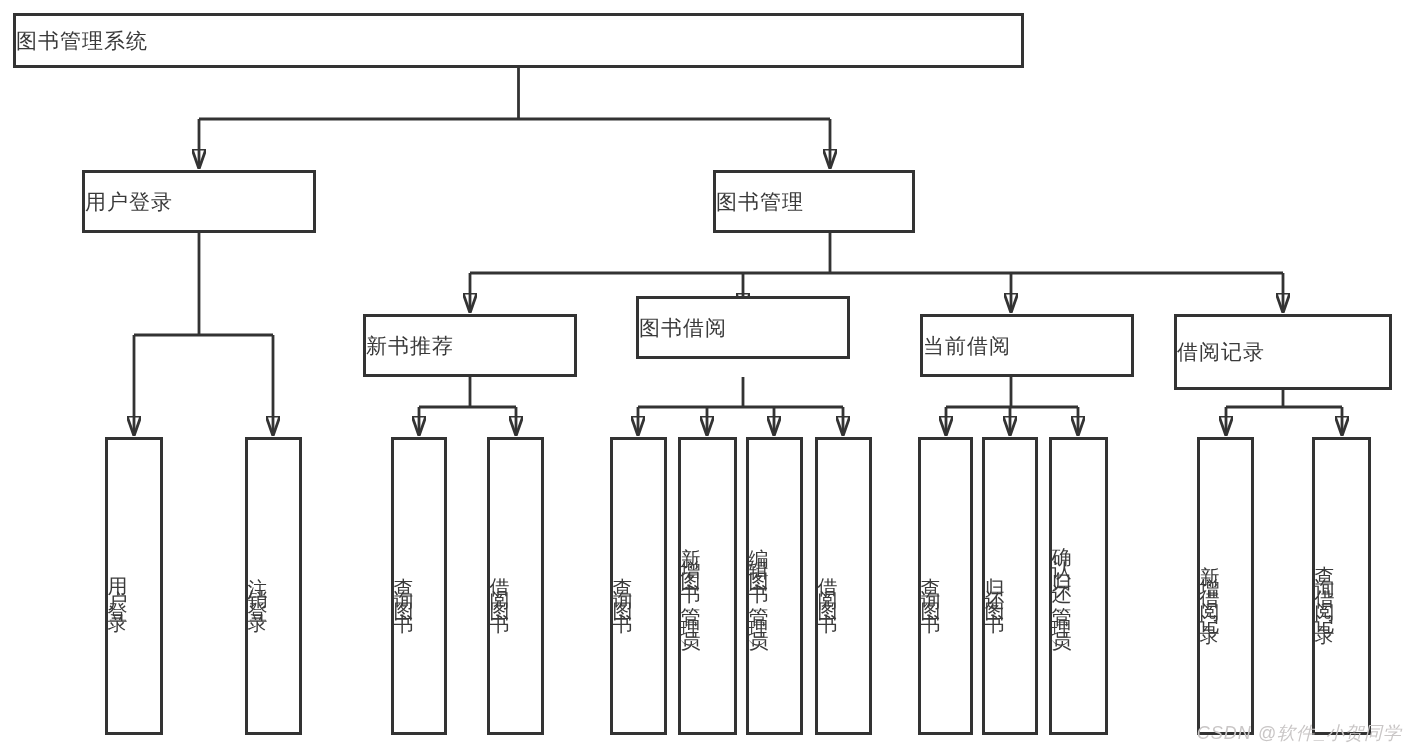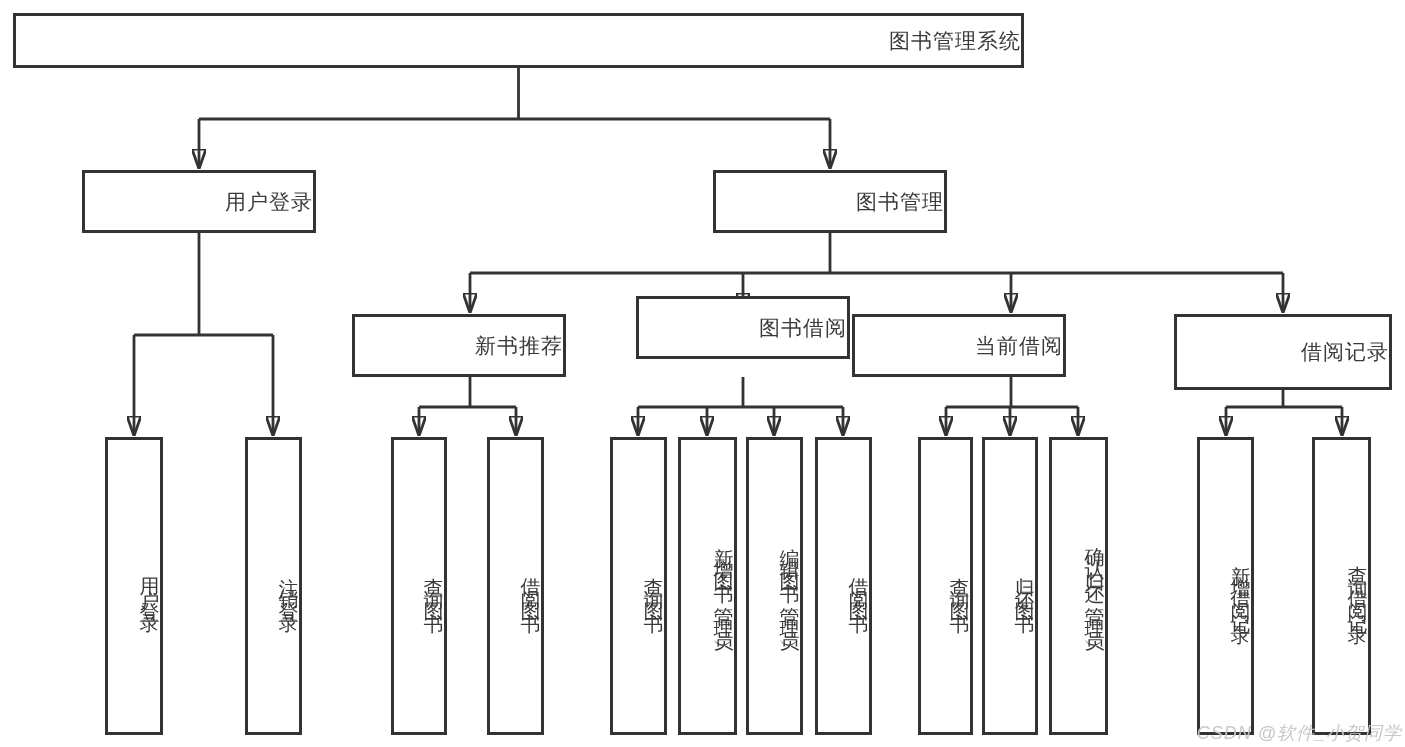--- a/index.html
+++ b/index.html
@@ -16,21 +16,21 @@
     font-family:"Liberation Sans","DejaVu Sans",sans-serif;
     overflow:hidden;
   }
   #edges{position:absolute;left:0;top:0;z-index:1;}
   #edges path,#edges line{stroke:var(--line);stroke-width:2.8;fill:none;}
   .node{
     position:absolute;z-index:2;
     box-sizing:border-box;
     border:3px solid var(--line);
     background:var(--bg);
-    display:flex;align-items:center;justify-content:flex-end;
+    display:flex;align-items:center;justify-content:flex-start;
     color:var(--text);
   }
   .node.h .lbl{
     font-size:21px;
     letter-spacing:1px;
     white-space:nowrap;
   }
   .node.leaf{top:437px;height:298px;}
   .node.leaf .lbl{
     writing-mode:vertical-rl;
@@ -94,31 +94,31 @@
     <line x1="1342" y1="407" x2="1342" y2="435" marker-end="url(#arrow)"></line>
   </svg>
 
   <div class="node h" style="left:13px;top:13px;width:1011px;height:55px">
     <span class="lbl">图书管理系统</span>
   </div>
 
   <div class="node h" style="left:82px;top:170px;width:234px;height:63px">
     <span class="lbl">用户登录</span>
   </div>
-  <div class="node h" style="left:713px;top:170px;width:234px;height:63px">
+  <div class="node h" style="left:713px;top:170px;width:202px;height:63px">
     <span class="lbl">图书管理</span>
   </div>
 
-  <div class="node h" style="left:352px;top:314px;width:214px;height:63px">
+  <div class="node h" style="left:363px;top:314px;width:214px;height:63px">
     <span class="lbl">新书推荐</span>
   </div>
   <div class="node h" style="left:636px;top:296px;width:214px;height:63px">
     <span class="lbl">图书借阅</span>
   </div>
-  <div class="node h" style="left:852px;top:314px;width:214px;height:63px">
+  <div class="node h" style="left:920px;top:314px;width:214px;height:63px">
     <span class="lbl">当前借阅</span>
   </div>
   <div class="node h" style="left:1174px;top:314px;width:218px;height:76px">
     <span class="lbl">借阅记录</span>
   </div>
 
   <div class="node leaf" style="left:105px;width:58px">
     <span class="lbl">用户登录</span>
   </div>
   <div class="node leaf" style="left:245px;width:57px">

